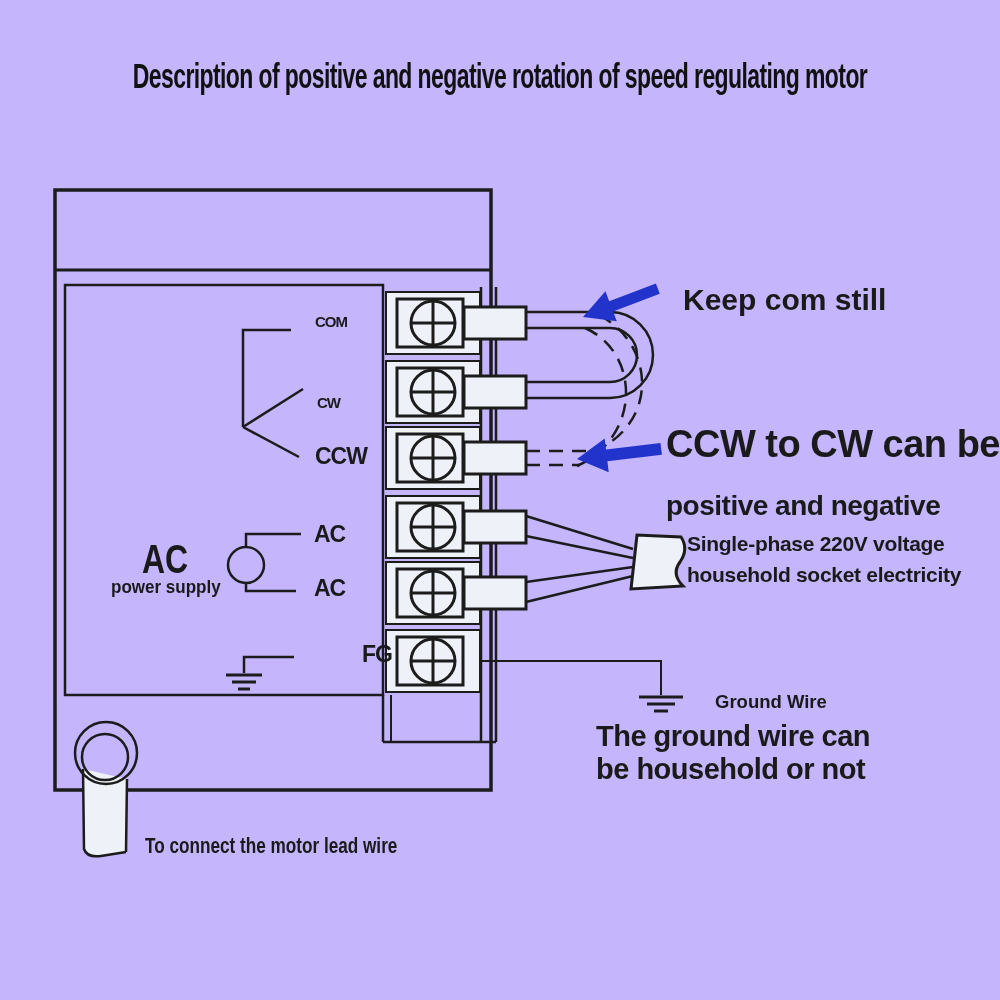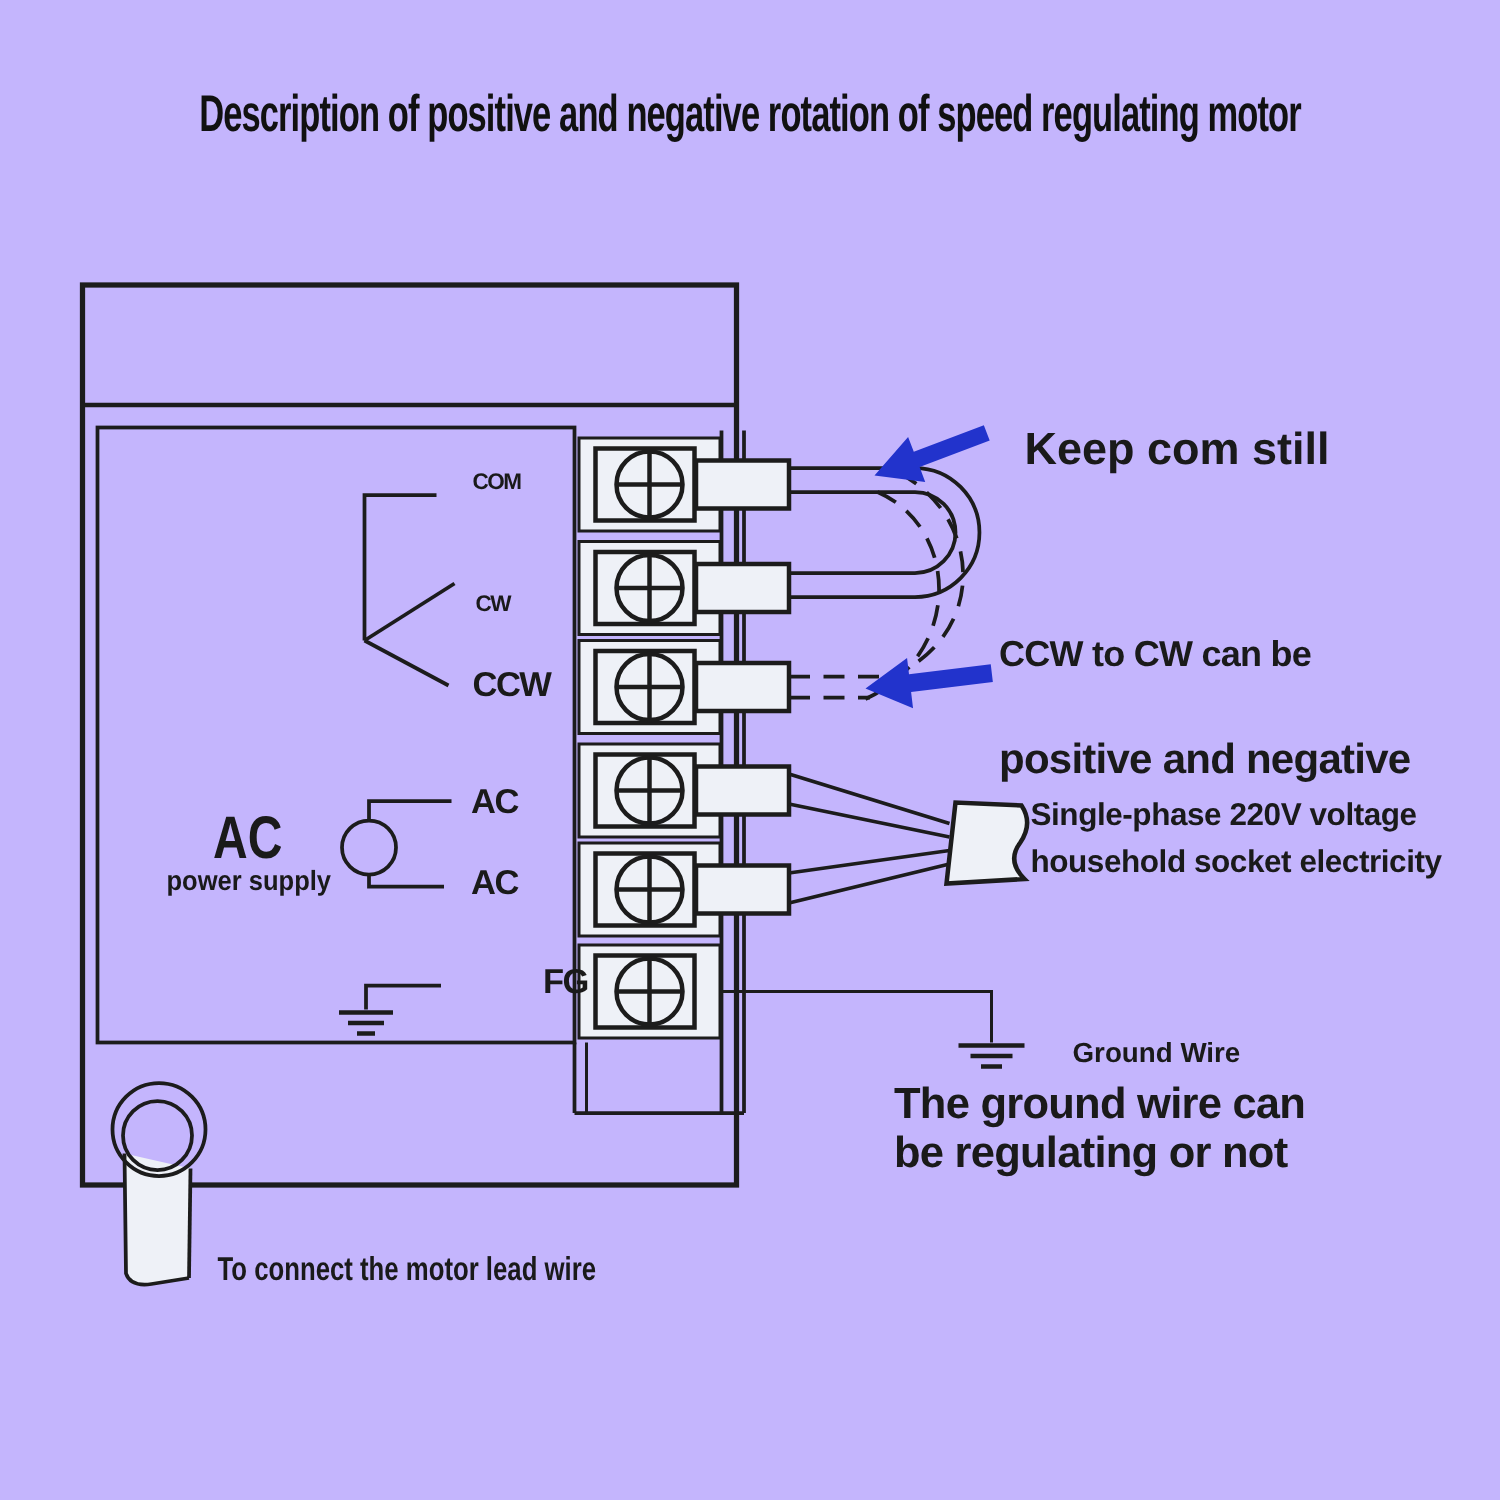--- a/index.html
+++ b/index.html
@@ -174,22 +174,22 @@
   <div class="lbl" style="left:317px;top:379px;font-size:15px;letter-spacing:-1px;margin-top:16px;">CW</div>
   <div class="lbl" style="left:315px;top:445px;font-size:23px;letter-spacing:-1px;">CCW</div>
   <div class="lbl" style="left:314px;top:523px;font-size:23px;letter-spacing:-1px;">AC</div>
   <div class="lbl" style="left:314px;top:577px;font-size:23px;letter-spacing:-1px;">AC</div>
   <div class="lbl" style="left:314px;top:643px;font-size:23px;letter-spacing:-1px;margin-left:48px;">FG</div>
 
   <div class="lbl" style="left:142px;top:539px;font-size:40px;transform:scaleX(.8);transform-origin:left top;">AC</div>
   <div class="lbl" style="left:111px;top:578px;font-size:18.5px;transform:scaleX(.92);transform-origin:left top;">power supply</div>
 
   <div class="lbl" style="left:683px;top:285px;font-size:30px;">Keep com still</div>
-  <div class="lbl" style="left:666px;top:425px;font-size:24px;letter-spacing:-0.5px;">CCW to CW can be</div>
+  <div class="lbl" style="left:666px;top:425px;font-size:38px;letter-spacing:-0.5px;">CCW to CW can be</div>
   <div class="lbl" style="left:666px;top:460px;font-size:28px;letter-spacing:-0.5px;margin-top:32px;">positive and negative</div>
   <div class="lbl" style="left:687px;top:533px;font-size:21px;letter-spacing:-0.3px;">Single-phase 220V voltage</div>
   <div class="lbl" style="left:687px;top:564px;font-size:21px;letter-spacing:-0.3px;">household socket electricity</div>
   <div class="lbl" style="left:715px;top:693px;font-size:18.5px;">Ground Wire</div>
   <div class="lbl" style="left:596px;top:722px;font-size:29px;letter-spacing:-0.5px;text-align:center;">The ground wire can</div>
-  <div class="lbl" style="left:596px;top:755px;font-size:29px;letter-spacing:-0.5px;">be regulating or not</div>
+  <div class="lbl" style="left:596px;top:755px;font-size:29px;letter-spacing:-0.5px;">be household or not</div>
   <div class="lbl" style="left:145px;top:835px;font-size:22px;transform:scaleX(.78);transform-origin:left top;">To connect the motor lead wire</div>
 
 </div>
 
 </body></html>

